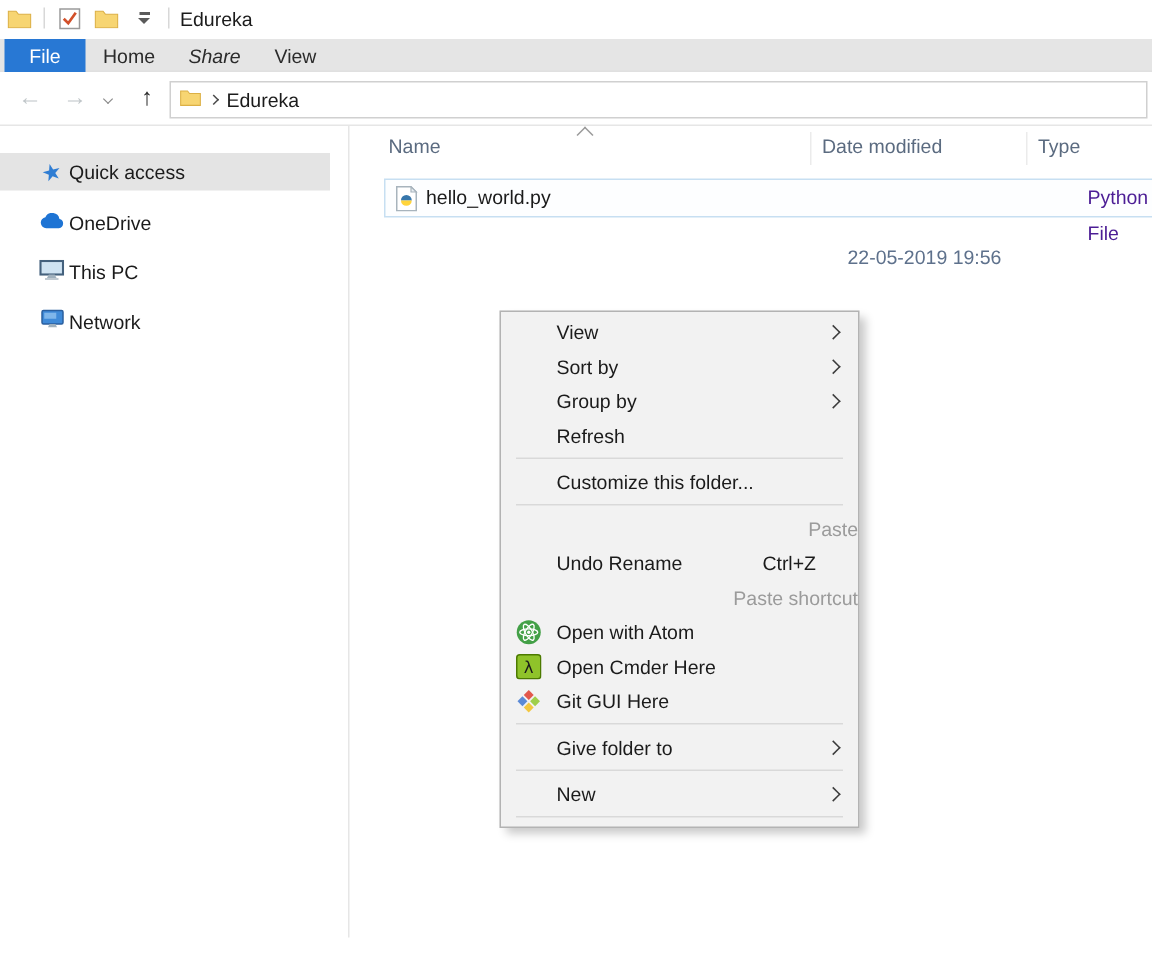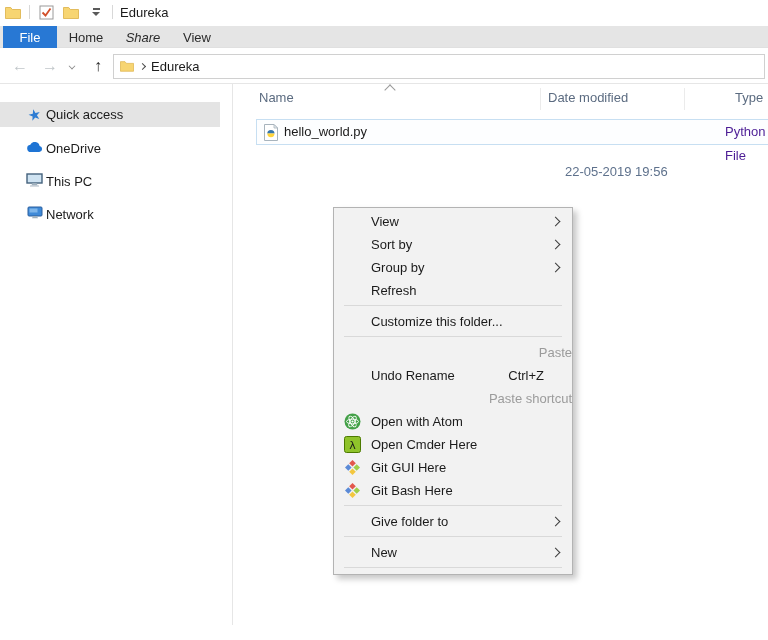--- a/index.html
+++ b/index.html
@@ -147,21 +147,21 @@
         <rect x="2.5" y="2.5" width="8" height="4" fill="#7fb6ea"></rect>
         <path d="M6 10 h4 l1 2.2 h-6 z" fill="#9fb0bd"></path>
       </svg>
   </span>
   <span class="lbl">Network</span>
 </div>
 
 <span class="sort-chev"></span>
 <div class="col-hdr" style="left:259px;">Name</div>
 <div class="col-hdr" style="left:548px;">Date modified</div>
-<div class="col-hdr" style="left:692px;margin-left:43px;">Type</div>
+<div class="col-hdr" style="left:692px;">Type</div>
 <div class="col-sep" style="left:540px;"></div>
 <div class="col-sep" style="left:684px;"></div>
 
 <div class="file-row">
   <span class="fico">
     <svg width="16" height="17" viewBox="0 0 16 17">
         <path d="M1.5 0.5 h9.5 l3.5 3.5 v12.5 h-13 z" fill="#fff" stroke="#a8b4bd"></path>
         <path d="M11 0.5 v3.5 h3.5 z" fill="#e8eef2" stroke="#a8b4bd" stroke-width="0.8"></path>
         <path d="M4.3 9.6 a3.6 3.6 0 0 1 7.2 0 z" fill="#3776ab"></path>
         <path d="M11.5 9.6 a3.6 3.6 0 0 1 -7.2 0 z" fill="#ffd43b"></path>
@@ -232,33 +232,20 @@
           <g transform="rotate(45 8 8)">
             <rect x="3" y="3" width="4.4" height="4.4" fill="#e2574c"></rect>
             <rect x="8.6" y="3" width="4.4" height="4.4" fill="#9fcf4a"></rect>
             <rect x="3" y="8.6" width="4.4" height="4.4" fill="#5b8ad6"></rect>
             <rect x="8.6" y="8.6" width="4.4" height="4.4" fill="#f3c73f"></rect>
           </g>
         </svg>
     </span>
     <span>Git GUI Here</span>
   </div>
-  <div class="mi">
-    <span class="mi-ico">
-      <svg width="17" height="17" viewBox="0 0 16 16">
-          <g transform="rotate(45 8 8)">
-            <rect x="3" y="3" width="4.4" height="4.4" fill="#e2574c"></rect>
-            <rect x="8.6" y="3" width="4.4" height="4.4" fill="#9fcf4a"></rect>
-            <rect x="3" y="8.6" width="4.4" height="4.4" fill="#5b8ad6"></rect>
-            <rect x="8.6" y="8.6" width="4.4" height="4.4" fill="#f3c73f"></rect>
-          </g>
-        </svg>
-    </span>
-    <span>Git Bash Here</span>
-  </div>
   <div class="msep"></div>
   <div class="mi">
     <span>Give folder to</span>
     <span class="mi-arrow"></span>
   </div>
   <div class="msep"></div>
   <div class="mi">
     <span>New</span>
     <span class="mi-arrow"></span>
   </div>

